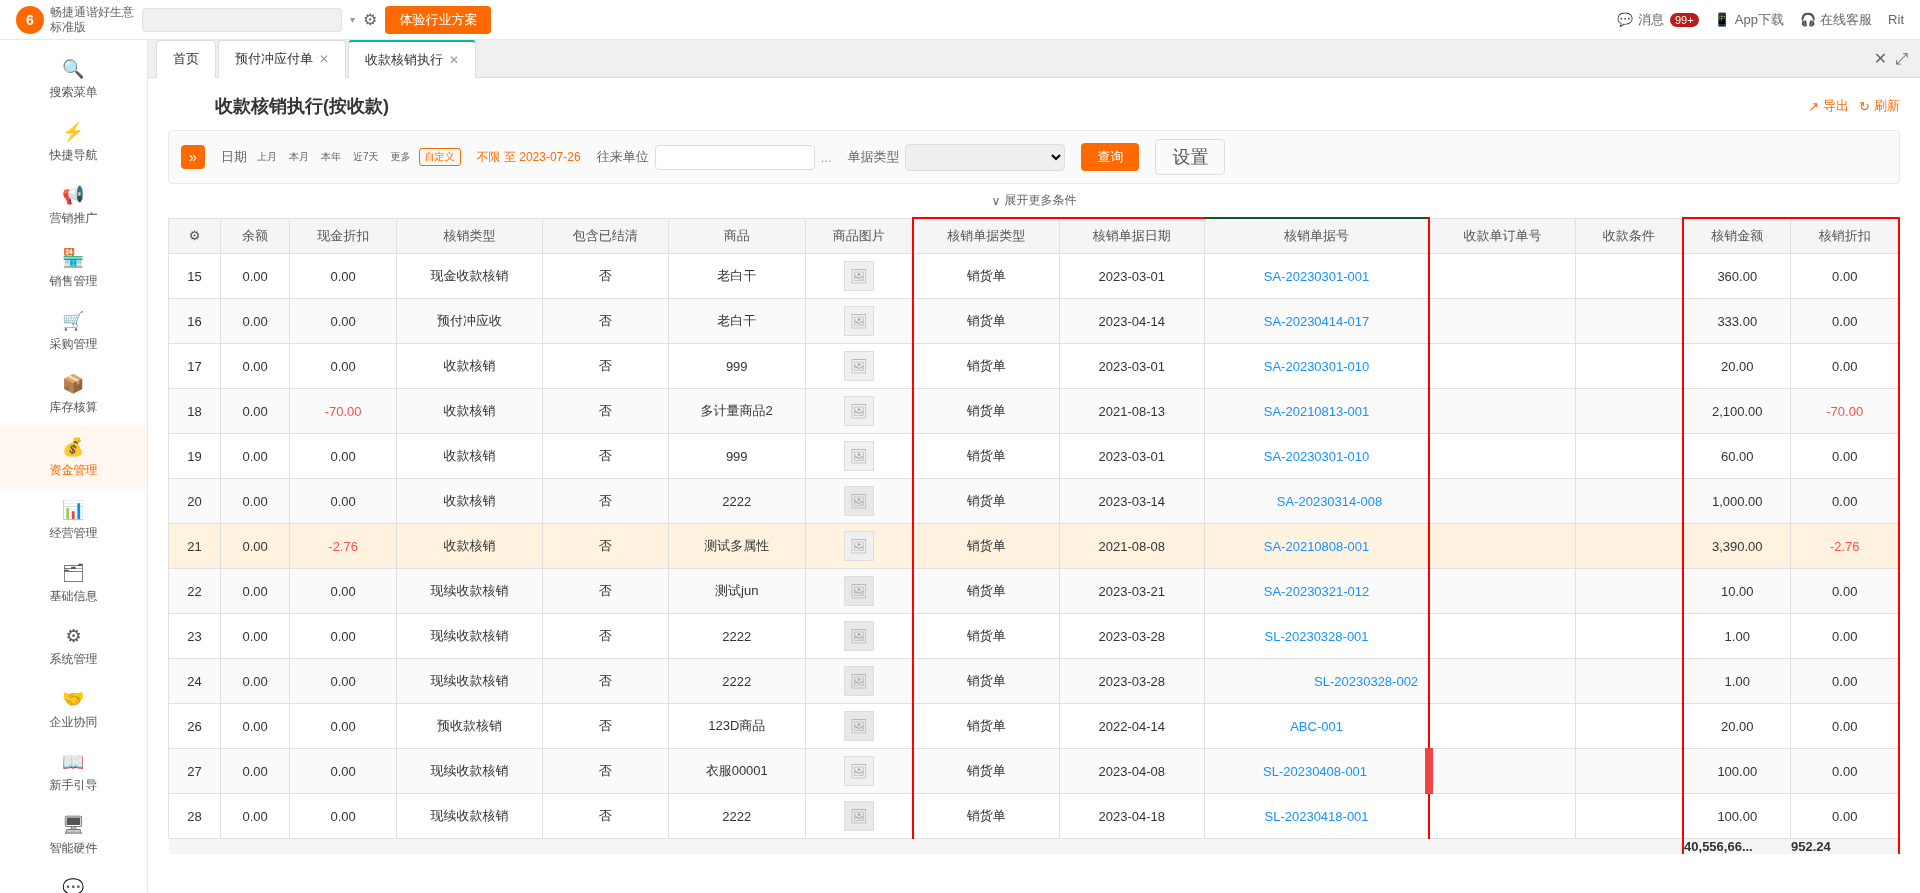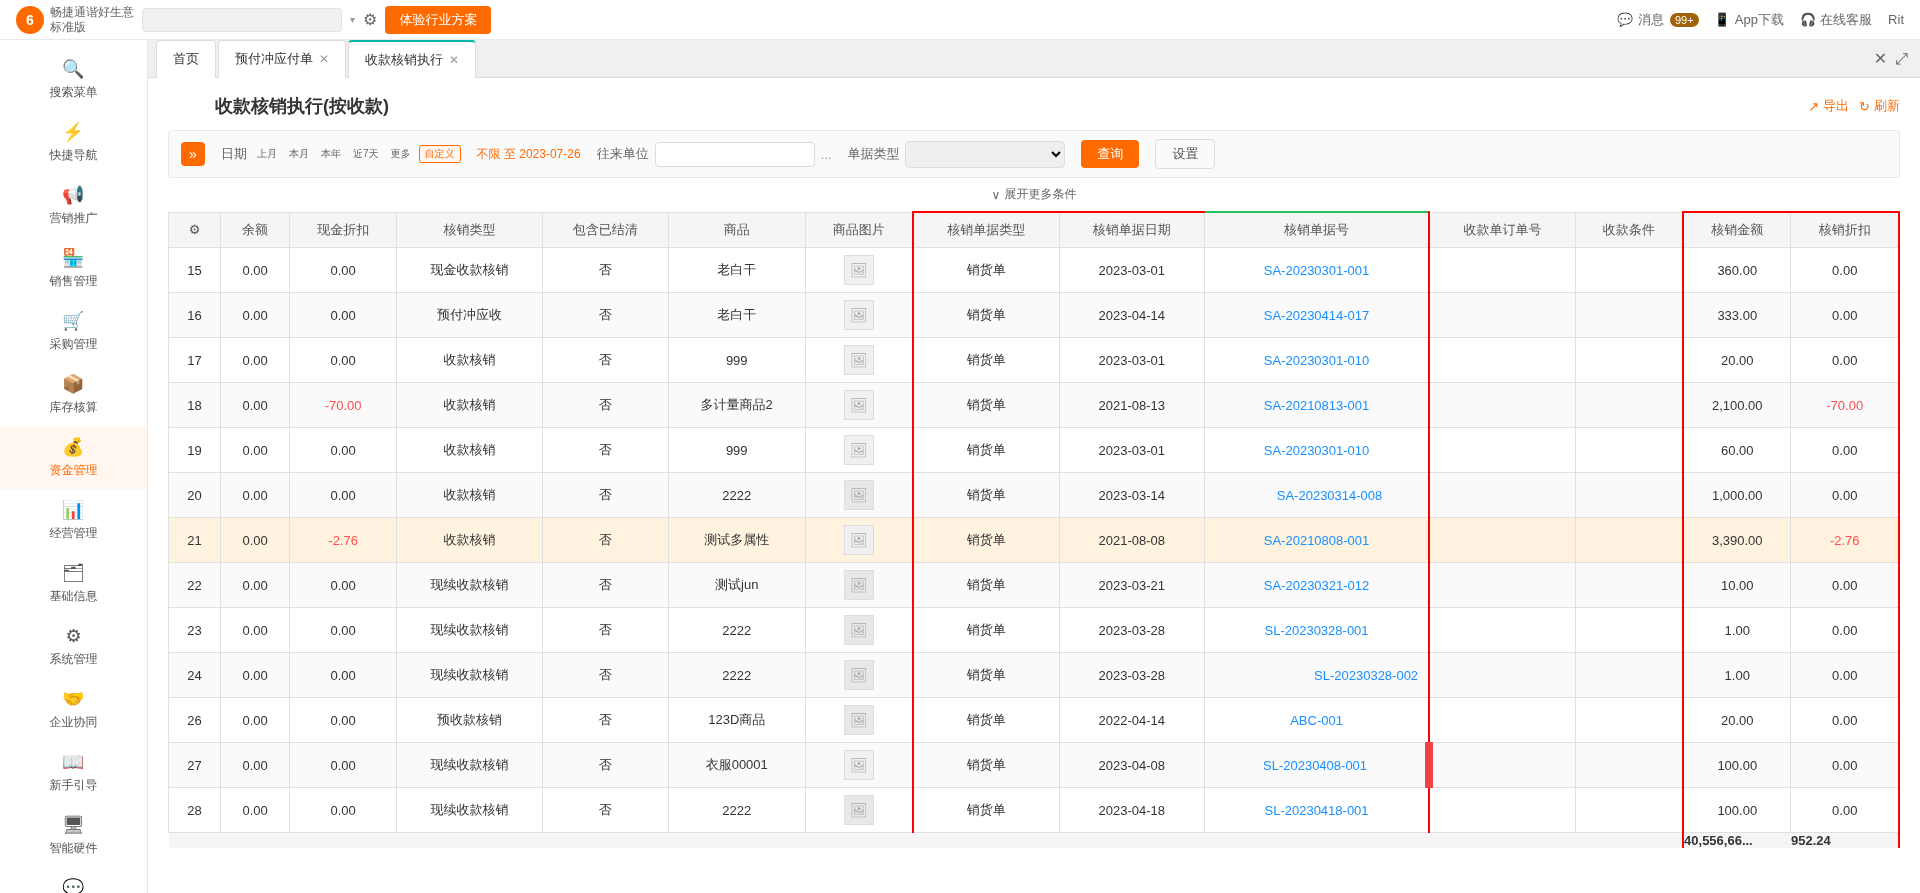--- a/index.html
+++ b/index.html
@@ -10,21 +10,21 @@
     .top-bar-left { display: flex; align-items: center; gap: 8px; }
     .top-bar-logo { display: flex; align-items: center; gap: 6px; }
     .logo-icon { width: 28px; height: 28px; background: #ff6a00; border-radius: 50%; display: flex; align-items: center; justify-content: center; color: #fff; font-weight: bold; font-size: 14px; }
     .logo-text { font-size: 12px; color: #666; line-height: 1.2; }
     .logo-text span { display: block; }
     .top-bar-search { background: #f0f0f0; border: none; border-radius: 4px; padding: 4px 60px 4px 10px; font-size: 12px; color: #999; width: 200px; }
     .dropdown-arrow { color: #999; font-size: 10px; cursor: pointer; }
     .gear-icon { color: #666; cursor: pointer; font-size: 16px; }
     .btn-orange { background: #ff6a00; color: #fff; border: none; border-radius: 4px; padding: 5px 14px; font-size: 13px; cursor: pointer; }
     .top-bar-right { display: flex; align-items: center; gap: 16px; font-size: 13px; color: #666; }
-    .badge { background: #a16207; color: #fff; border-radius: 10px; padding: 1px 5px; font-size: 11px; margin-left: 2px; }
+    .badge { background: #b91c1c; color: #fff; border-radius: 10px; padding: 1px 5px; font-size: 11px; margin-left: 2px; }
     .top-right-item { display: flex; align-items: center; gap: 4px; cursor: pointer; }
 
     
     .layout { display: flex; height: calc(100vh - 40px); }
 
     
     .sidebar { width: 148px; background: #fff; border-right: 1px solid #e8e8e8; display: flex; flex-direction: column; padding-top: 8px; overflow-y: auto; }
     .sidebar-item { display: flex; flex-direction: column; align-items: center; padding: 10px 0; cursor: pointer; color: #555; font-size: 12px; gap: 4px; }
     .sidebar-item.active { color: #ff6a00; background: #fff7f0; }
     .sidebar-icon { font-size: 18px; }
@@ -57,21 +57,21 @@
     .filter-item { display: flex; align-items: center; gap: 6px; }
     .filter-label { color: #666; font-size: 13px; }
     .filter-date-options { display: flex; gap: 4px; align-items: center; }
     .date-option { font-size: 10px; color: #666; cursor: pointer; padding: 2px 4px; }
     .date-option.custom { color: #ff6a00; background: #fff7f0; border: 1px solid #ff6a00; border-radius: 3px; padding: 1px 5px; }
     .date-range { font-size: 12px; color: #ff6a00; }
     .filter-input { border: 1px solid #ddd; border-radius: 4px; padding: 4px 8px; font-size: 13px; width: 160px; }
     .filter-dots { color: #999; }
     .filter-select { border: 1px solid #ddd; border-radius: 4px; padding: 4px 8px; font-size: 13px; width: 160px; }
     .btn-query { background: #ff6a00; color: #fff; border: none; border-radius: 4px; padding: 5px 16px; font-size: 13px; cursor: pointer; }
-    .btn-settings { background: none; border: 1px solid #ddd; border-radius: 4px; padding: 5px 16px; font-size: 13px; cursor: pointer; color: #555; }
+    .btn-settings { background: none; border: 1px solid #ddd; border-radius: 4px; padding: 5px 16px; font-size: 18px; cursor: pointer; color: #555; }
     .expand-more { display: flex; align-items: center; gap: 4px; color: #666; font-size: 12px; cursor: pointer; }
 
     
     .table-container { overflow-x: auto; margin-top: 8px; }
     table { width: 100%; border-collapse: collapse; font-size: 13px; }
     thead tr th { background: #f5f5f5; border: 1px solid #e0e0e0; padding: 8px 10px; text-align: center; font-weight: normal; color: #555; white-space: nowrap; position: sticky; top: 0; z-index: 1; }
     tbody tr td { border: 1px solid #e0e0e0; padding: 7px 10px; text-align: center; white-space: nowrap; background: #fff; }
     tbody tr:nth-child(even) td { background: #fafafa; }
     tbody tr.highlighted td { background: #fff3e0 !important; }
     .link-cell { color: #1890ff; cursor: pointer; }
@@ -263,21 +263,21 @@
 
               <th>⚙</th>
                   <th>余额</th>
                   <th>现金折扣</th>
                   <th>核销类型</th>
                   <th>包含已结清</th>
                   <th>商品</th>
                   <th>商品图片</th>
                   <th style="border-left: 2px solid red; border-top: 2px solid red;">核销单据类型</th>
                   <th style="border-top: 2px solid red;">核销单据日期</th>
-                  <th style="border-right: 2px solid red; border-top: 2px solid #22c55e;">核销单据号</th>
+                  <th style="border-right: 2px solid red; border-top: 2px solid #14532d;">核销单据号</th>
                   <th>收款单订单号</th>
                   <th>收款条件</th>
                   <th style="border-left: 2px solid red; border-top: 2px solid red;">核销金额</th>
                   <th style="border-right: 2px solid red; border-top: 2px solid red;">核销折扣</th>
                 </tr>
             </thead>
             <tbody>
 
             <tr>
                   <td>15</td>

